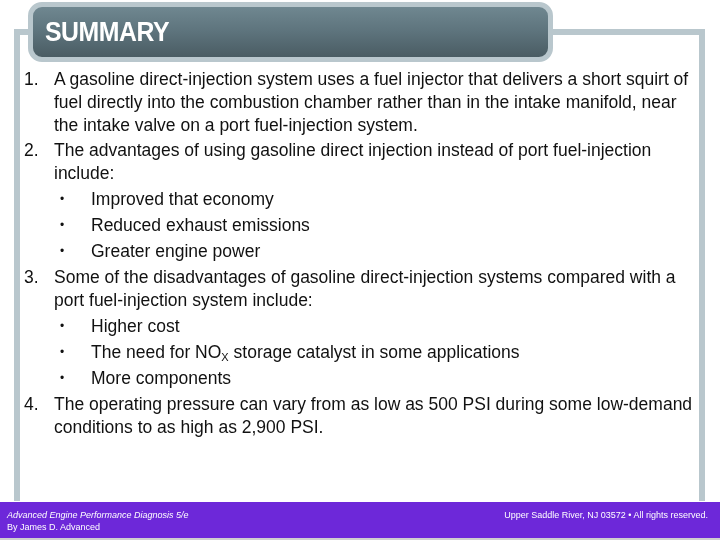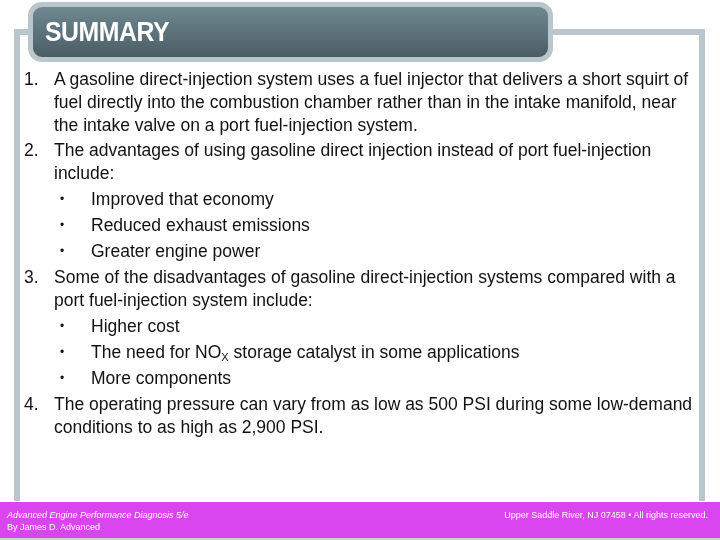--- a/index.html
+++ b/index.html
@@ -29,21 +29,21 @@
     position: absolute; left: 24px; top: 68px; width: 670px;
     color: #111111; font-size: 17.5px; line-height: 23px;
   }
   .num-item { position: relative; padding-left: 30px; margin-bottom: 2px; }
   .num-item .num { position: absolute; left: 0; top: 0; }
   .sub-item { position: relative; padding-left: 67px; margin-bottom: 3px; margin-top: 3px;}
   .sub-item .bullet { position: absolute; left: 36px; top: 0; font-size: 12px; }
   sub { font-size: 11px; vertical-align: -3px; line-height: 0; }
   .footer {
     position: absolute; left: 0; top: 502px; width: 720px; height: 36px;
-    background: #d946ef; color: #ffffff; font-size: 9px; line-height: 12px;
+    background: #6d28d9; color: #ffffff; font-size: 9px; line-height: 12px;
   }
   .footer .left { position: absolute; left: 7px; top: 7px; }
   .footer .left .book { font-style: italic; }
   .footer .page { position: absolute; left: 354px; top: 36px; font-weight: bold; }
   .footer .right { position: absolute; right: 12px; top: 7px; text-align: right; }
   .footer-edge { position: absolute; left: 0; top: 538px; width: 720px; height: 2px; background: #cfcfcf; }
 </style>
 </head>
 <body>
 
@@ -96,16 +96,16 @@
   </div>
 </div>
 
 <div class="footer">
   <div class="left">
     <div class="book">Advanced Engine Performance Diagnosis 5/e</div>
     <div>By James D. Advanced</div>
   </div>
   <div class="page">30</div>
   <div class="right">
-    <div>Upper Saddle River, NJ 07458 • All rights reserved.</div>
+    <div>Upper Saddle River, NJ 03572 • All rights reserved.</div>
   </div>
 </div>
 <div class="footer-edge"></div>
 
 </body></html>

